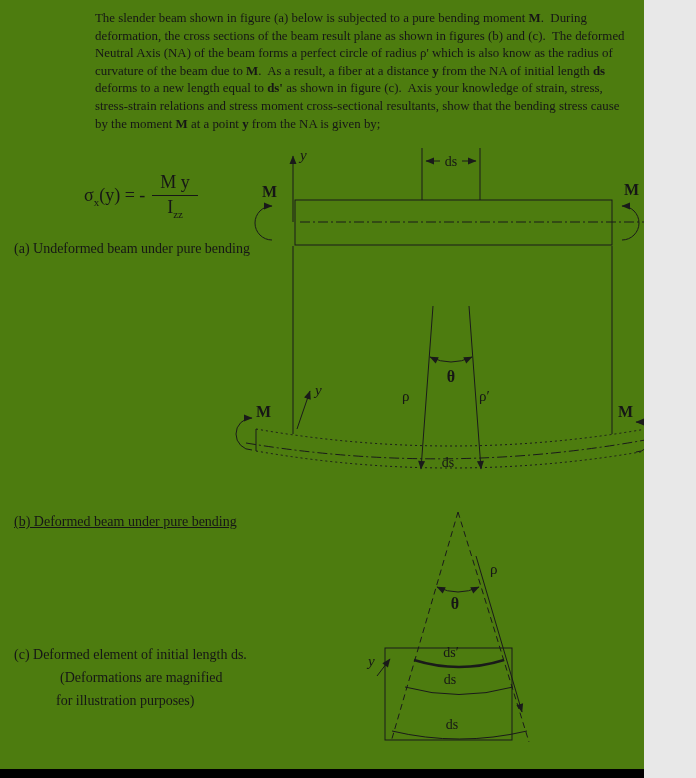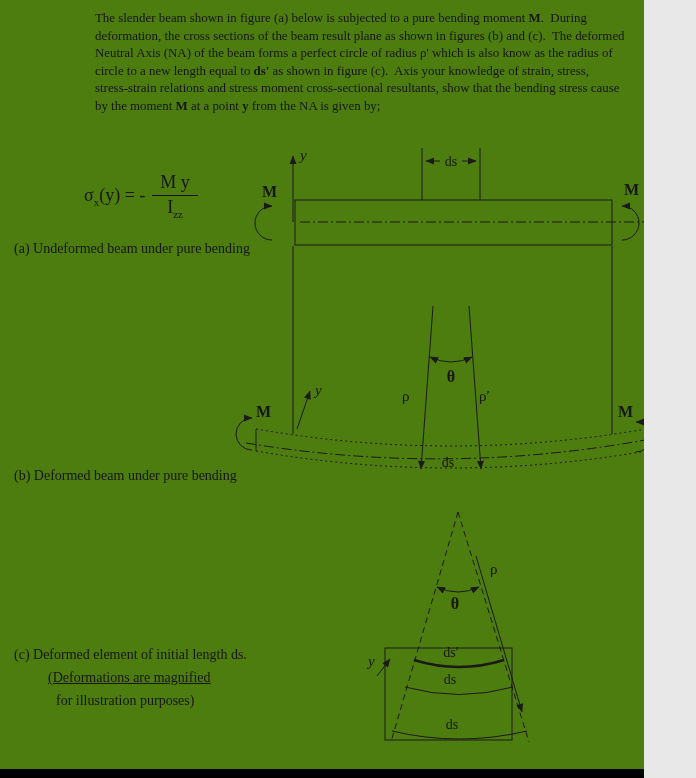--- a/index.html
+++ b/index.html
@@ -15,23 +15,23 @@
   .formula{position:absolute;left:84px;top:172px;display:flex;align-items:center;gap:7px;
            font-size:18px;}
   .formula sub{font-size:11px;}
   .frac{display:inline-flex;flex-direction:column;align-items:center;}
   .frac .num{padding:0 8px;}
   .frac .bar{width:100%;height:0;border-top:1.6px solid #161616;margin:2px 0 1px 0;}
 
   
   .cap{position:absolute;font-size:14px;white-space:pre;}
   .cap-a{left:14px;top:241px;}
-  .cap-b{left:14px;top:468px;}
+  .cap-b{left:14px;top:514px;text-decoration:underline;}
   .cap-c1{left:14px;top:647px;}
-  .cap-c2{left:48px;top:670px;text-decoration:underline;}
+  .cap-c2{left:60px;top:670px;}
   .cap-c3{left:56px;top:693px;}
 
   
   svg.fig{position:absolute;left:0;top:0;}
   .ln{stroke:#1a1a1a;stroke-width:1;fill:none;}
   .thick{stroke-width:2.4;}
   .dotted{stroke-dasharray:2 3;}
   .dashed{stroke-dasharray:6 4;}
   .dashdot{stroke-dasharray:10 3 2 3;}
   svg text{font-family:"Liberation Serif",serif;font-size:15px;fill:#161616;}
@@ -43,21 +43,22 @@
 </style>
 </head>
 <body>
 
 <div class="page">
 
   <div class="problem">
       <div class="pline"><span>The slender beam shown in figure (a) below is subjected to a pure bending moment </span><span class="bb">M</span><span>.  During</span></div>
       <div class="pline"><span>deformation, the cross sections of the beam result plane as shown in figures (b) and (c).  The deformed</span></div>
       <div class="pline"><span>Neutral Axis (NA) of the beam forms a perfect circle of radius ρ' which is also know as the radius of</span></div>
-      <div class="pline"><span>circle to a new length equal to </span><span class="bb">ds'</span><span> as shown in figure (c).  Axis your knowledge of strain, stress,</span></div>
+      <div class="pline"><span>curvature of the beam due to </span><span class="bb">M</span><span>.  As a result, a fiber at a distance </span><span class="bb">y</span><span> from the NA of initial length </span><span class="bb">ds</span></div>
+      <div class="pline"><span>deforms to a new length equal to </span><span class="bb">ds'</span><span> as shown in figure (c).  Axis your knowledge of strain, stress,</span></div>
       <div class="pline"><span>stress-strain relations and stress moment cross-sectional resultants, show that the bending stress cause</span></div>
       <div class="pline"><span>by the moment </span><span class="bb">M</span><span> at a point </span><span class="bb">y</span><span> from the NA is given by;</span></div>
     </div>
 
   <div class="formula">
     <span class="lhs"><span>σ</span><sub>x</sub><span>(y) = -</span></span>
     <span class="frac">
       <span class="num">M y</span>
       <span class="bar"></span>
       <span class="den"><span>I</span><sub>zz</sub></span>

